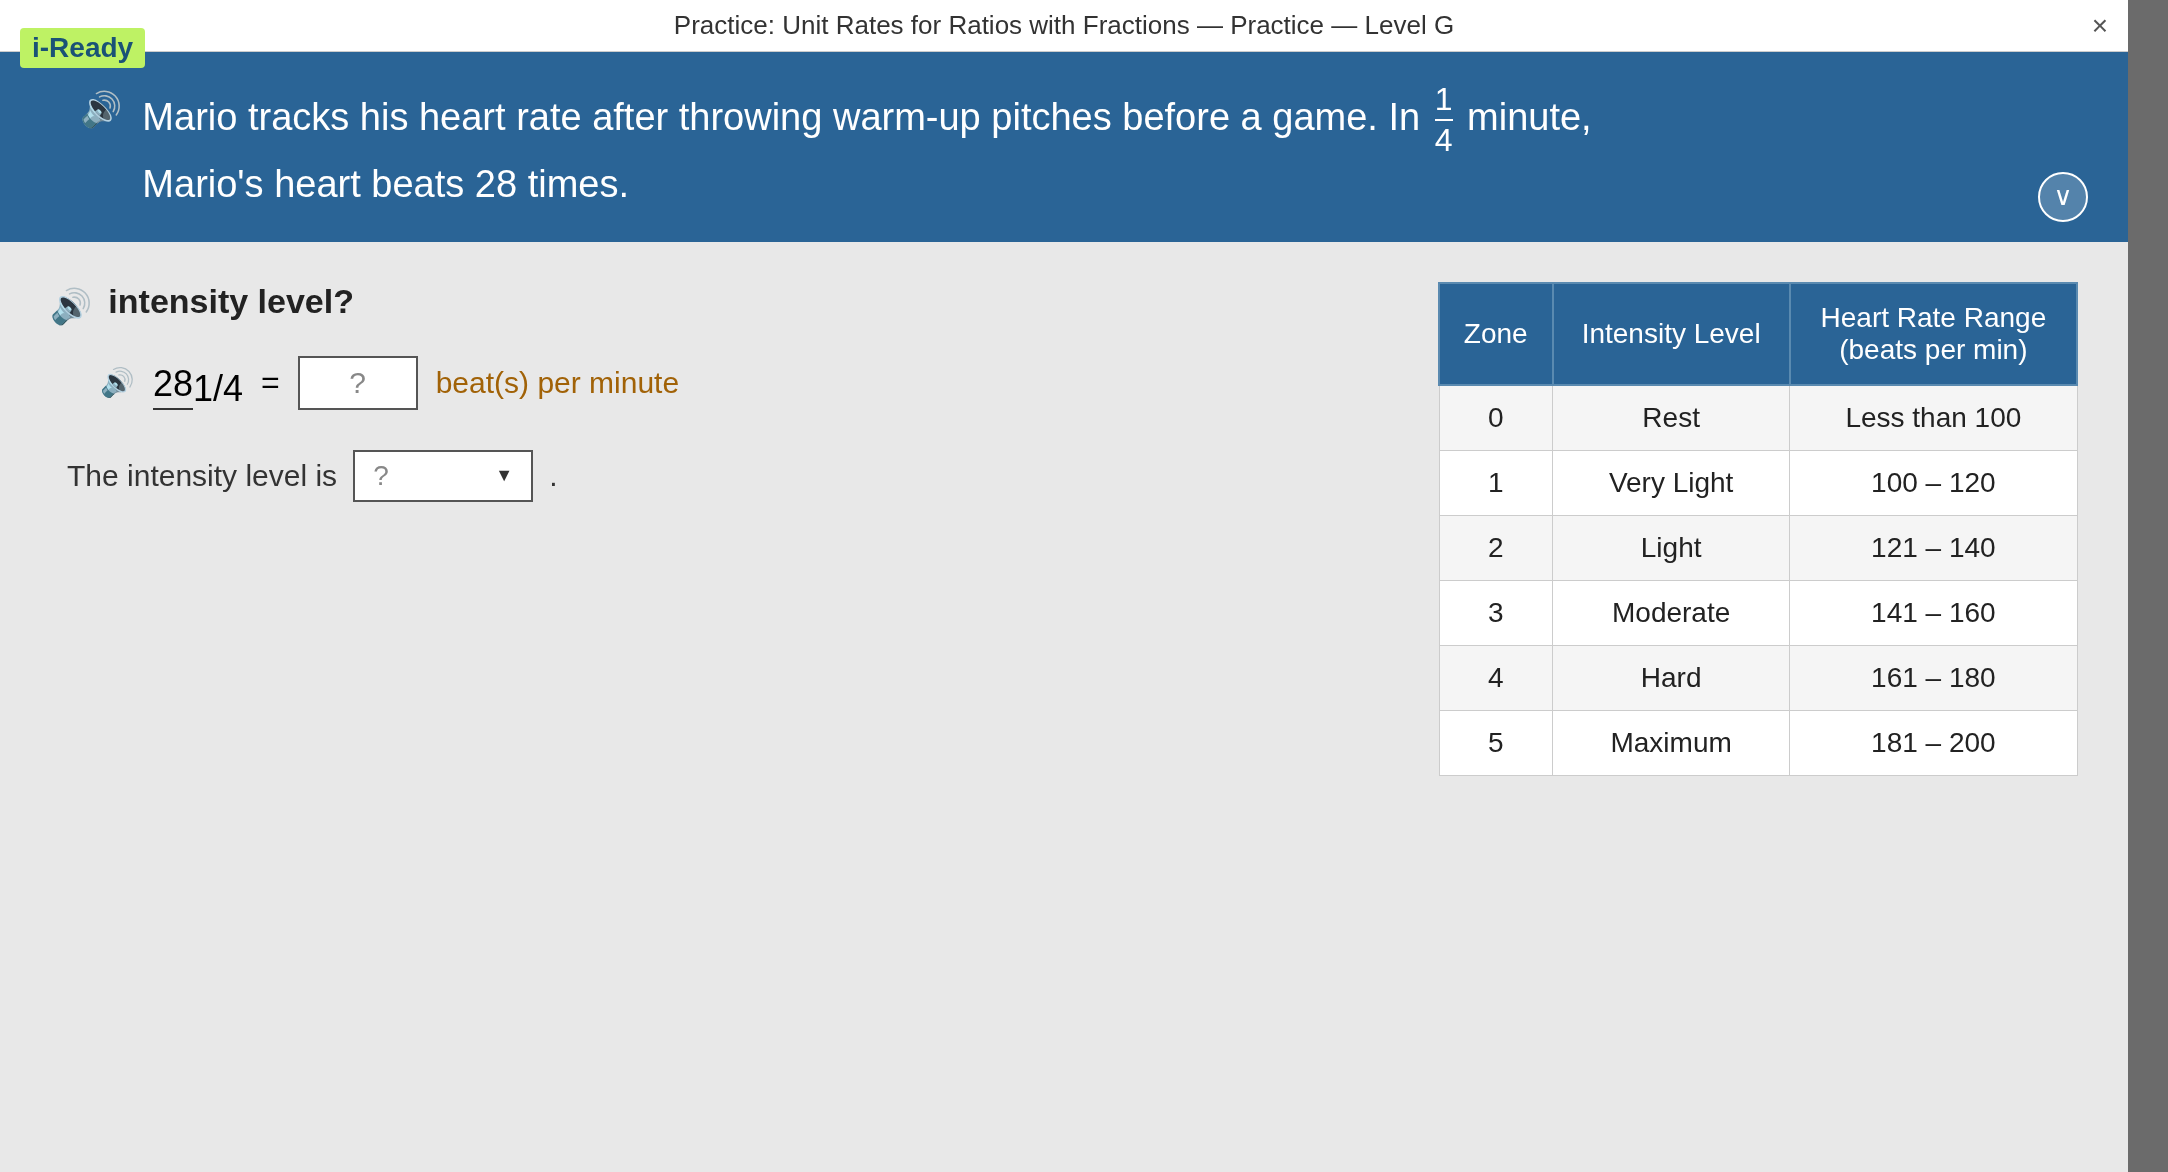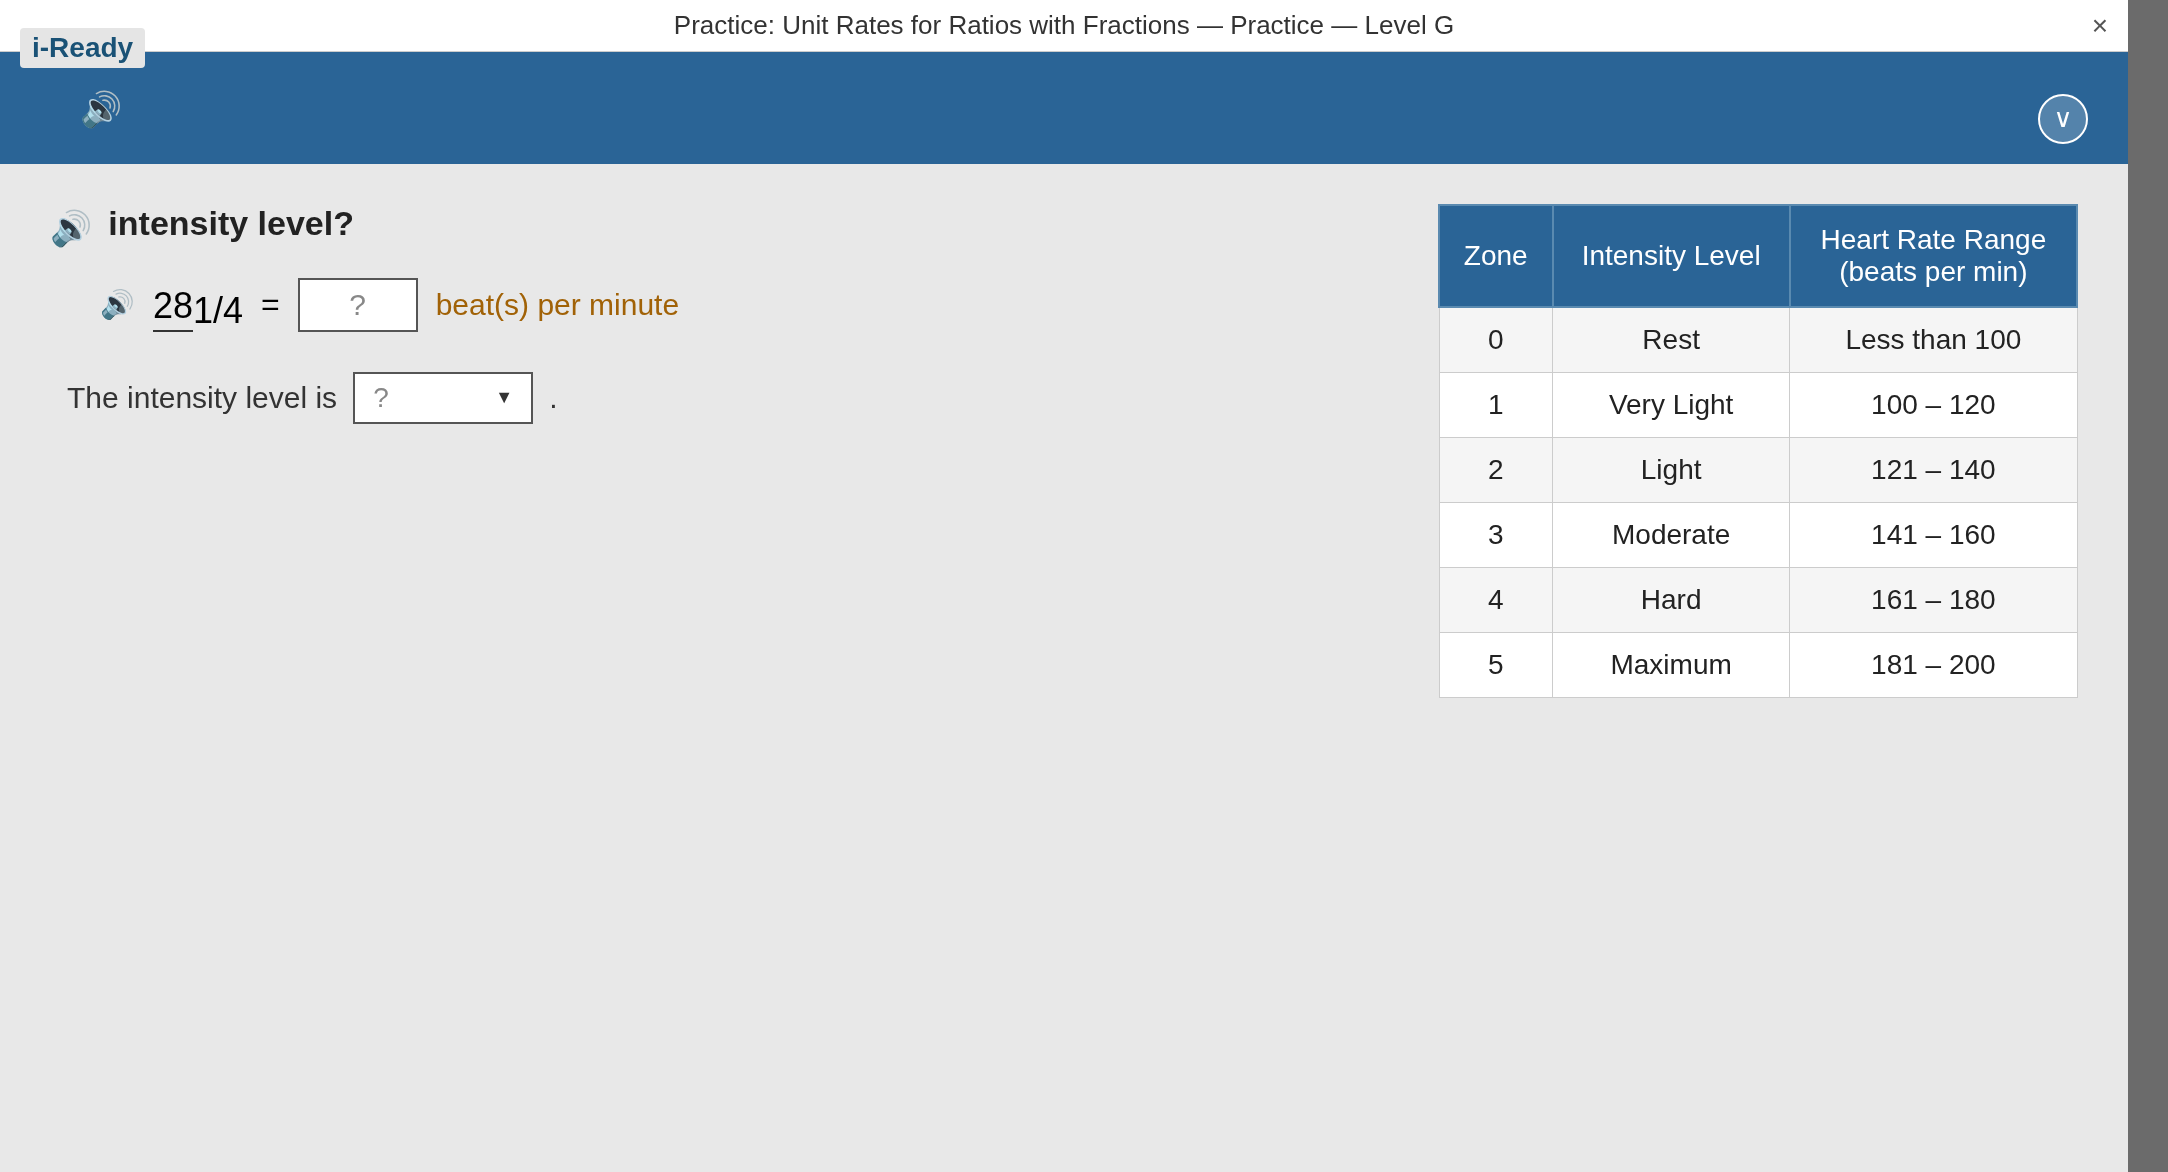--- a/index.html
+++ b/index.html
@@ -209,20 +209,31 @@
 
 <div class="main-window">
 
   <div class="title-bar">
     <span>Practice: Unit Rates for Ratios with Fractions — Practice — Level G</span>
     <span class="close-btn">×</span>
   </div>
 
   <div class="header-blue">
     <span class="speaker-icon">🔊</span>
+    <div class="header-text">
+      <div>
+        <span>Mario tracks his heart rate after throwing warm-up pitches before a game. In</span>
+        <span class="fraction">
+          <span class="num">1</span>
+          <span class="den">4</span>
+        </span>
+        <span>minute,</span>
+      </div>
+      <div>Mario's heart beats 28 times.</div>
+    </div>
     <div class="chevron-btn">
       <span>∨</span>
     </div>
   </div>
 
   <div class="content-area">
 
     <div class="left-panel">
       <div class="question-title">
         <span class="speaker-icon">🔊</span>
@@ -298,13 +309,13 @@
       <td>5</td>
       <td>Maximum</td>
       <td>181 – 200</td>
     </tr>
           </tbody>
       </table>
     </div>
   </div>
 </div>
 
-<div style="position:absolute;top:28px;left:20px;font-size:28px;font-weight:bold;color:#1a5276;background:#e5e5e5;padding:4px 12px;border-radius:4px;">i-Ready</div>
+<div style="position:absolute;top:28px;left:20px;font-size:28px;font-weight:bold;color:#1a5276;background:#bef264;padding:4px 12px;border-radius:4px;">i-Ready</div>
 
 </body></html>

